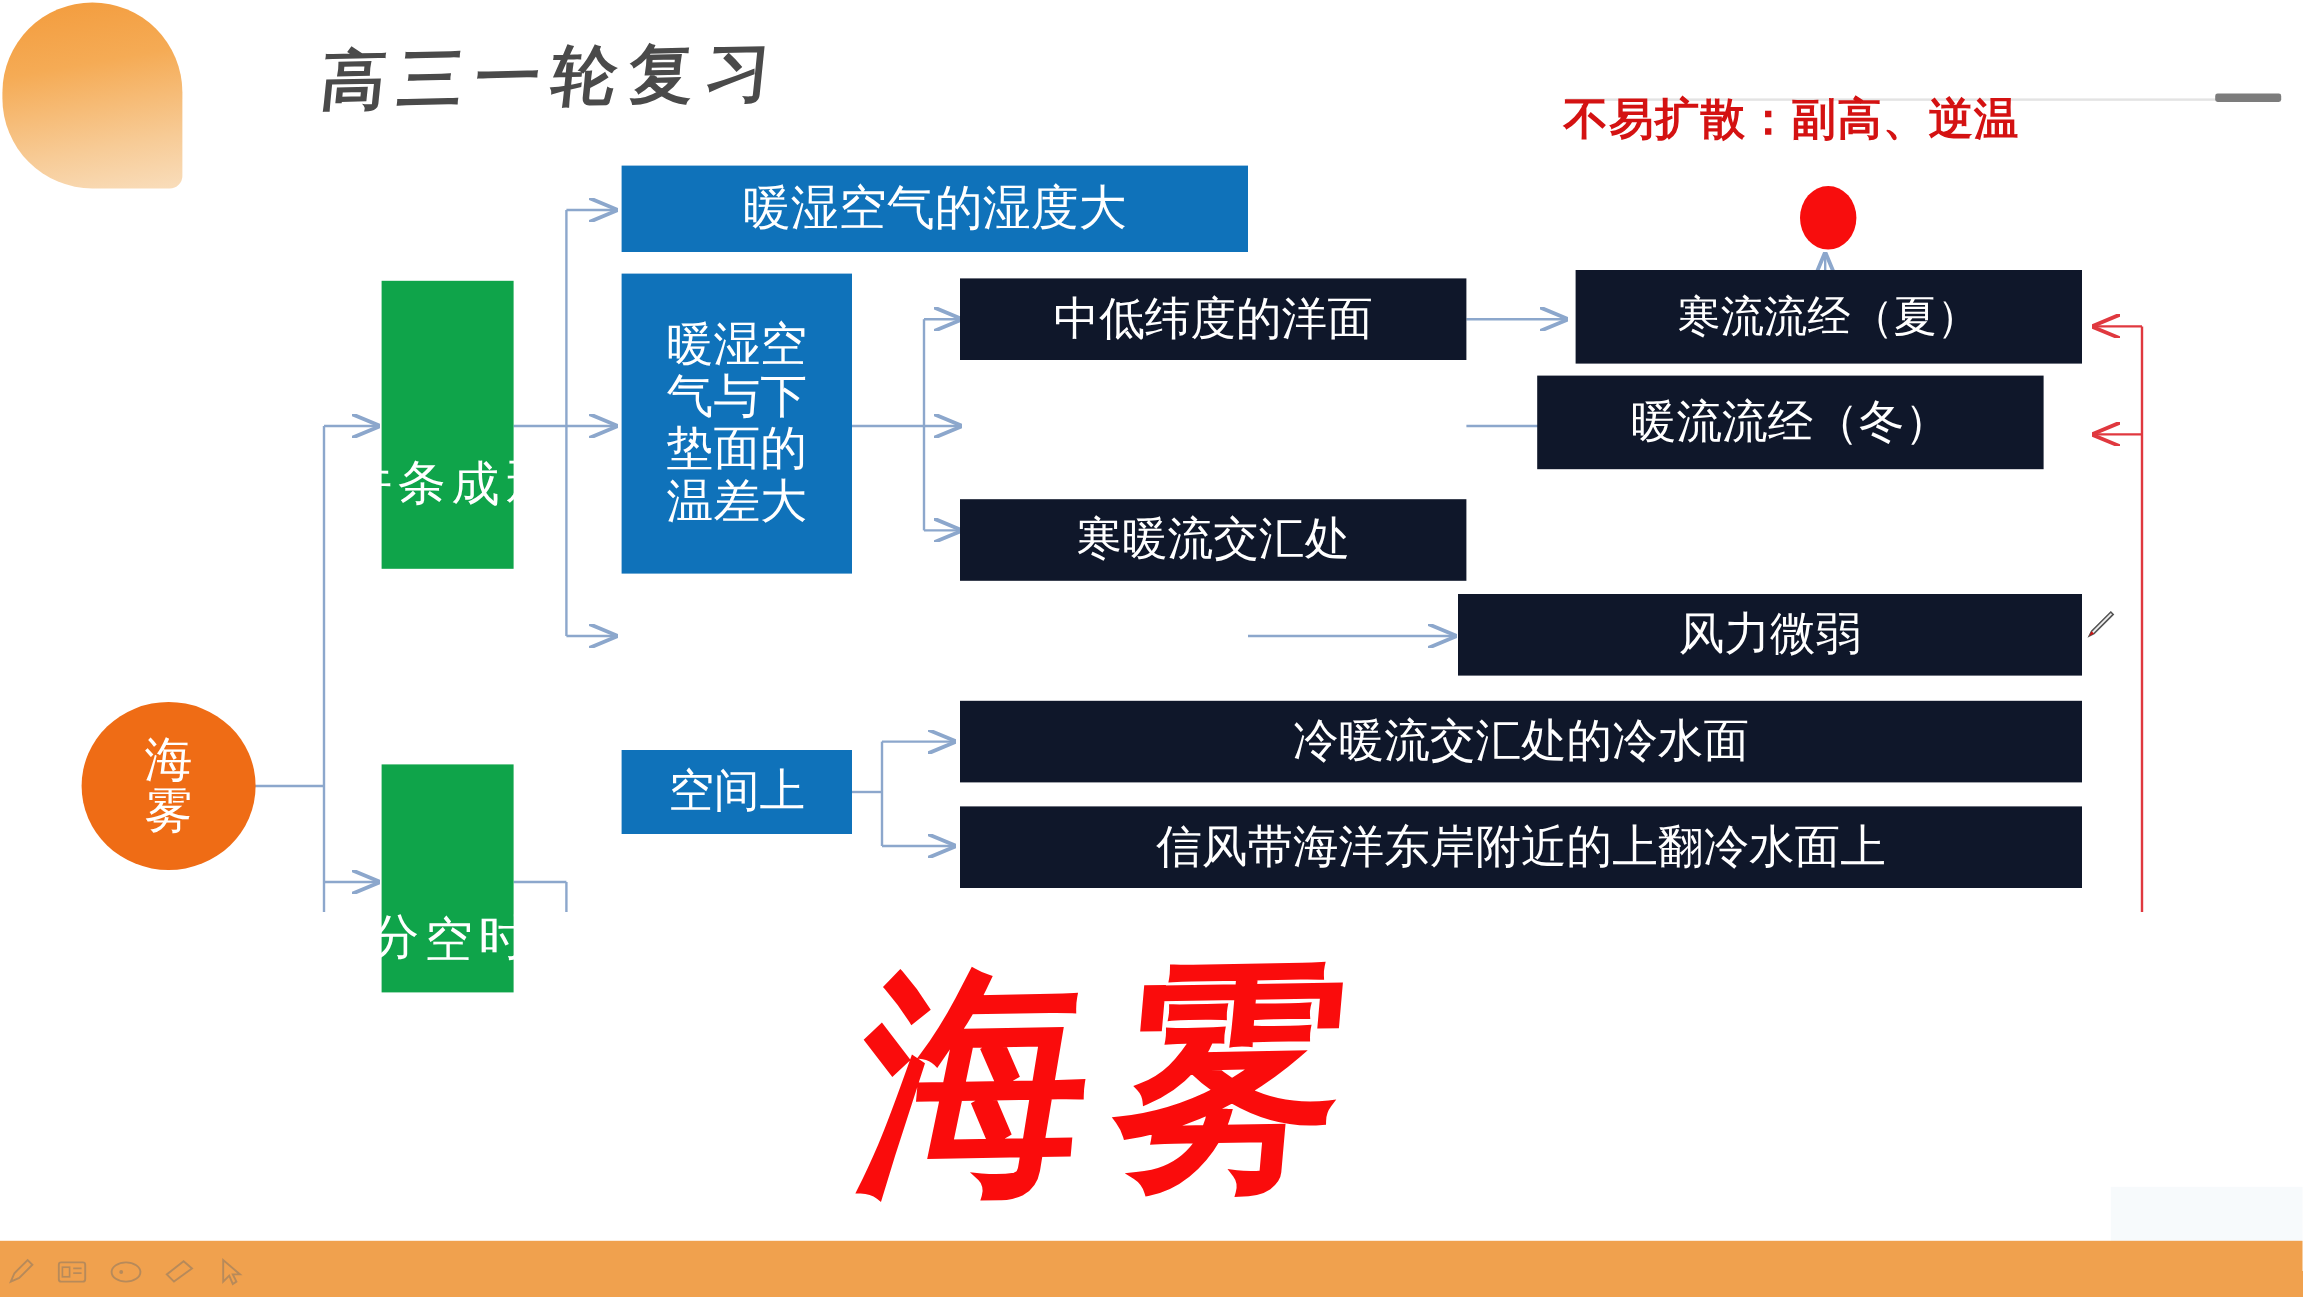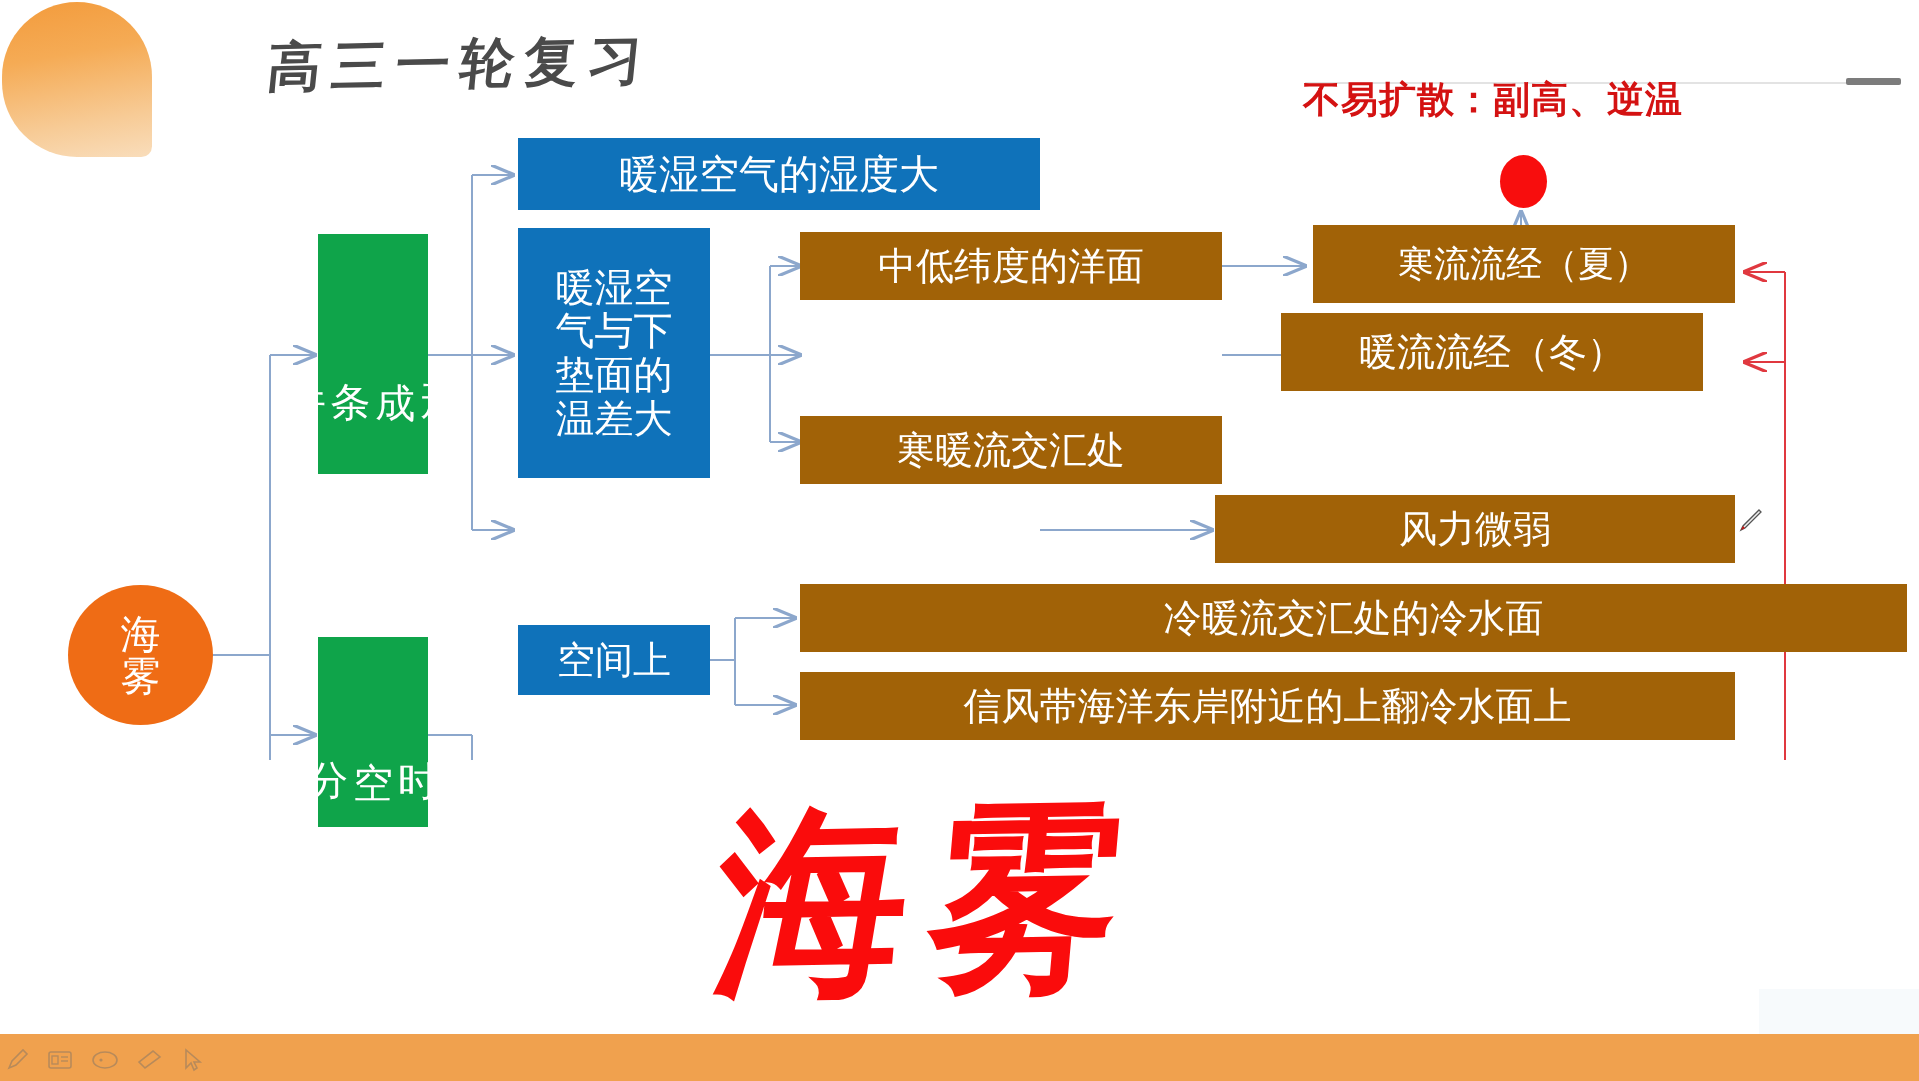--- a/index.html
+++ b/index.html
@@ -42,21 +42,21 @@
   .red-dot{
     position:absolute;left:1500px;top:155px;width:47px;height:53px;
     background:#f80d0d;border-radius:50%;
   }
 
   
   .node{position:absolute;box-sizing:border-box;display:flex;align-items:center;justify-content:center;
         color:#ffffff;text-align:center;line-height:1.12;white-space:pre-line;}
   .green{background:#0fa44a;}
   .blue{background:#0f72ba;}
-  .gray{background:#a16207;}
+  .gray{background:#0f172a;}
   .orange-ellipse{
     position:absolute;background:#ef6c15;border-radius:50%;
     display:flex;align-items:center;justify-content:center;color:#fff;text-align:center;
     line-height:1.05;white-space:pre-line;
   }
 
   
   .vert{writing-mode:vertical-rl;text-orientation:upright;letter-spacing:6px;}
 
   
@@ -173,21 +173,21 @@
 
   <div class="node blue" style="left:518px;top:625px;width:192px;height:70px;font-size:38px;">空间上</div>
 
   <div class="node gray" style="left:800px;top:232px;width:422px;height:68px;font-size:38px;">中低纬度的洋面</div>
 
 
   <div class="node gray" style="left:800px;top:416px;width:422px;height:68px;font-size:38px;">寒暖流交汇处</div>
 
   <div class="node gray" style="left:1215px;top:495px;width:520px;height:68px;font-size:38px;">风力微弱</div>
 
-  <div class="node gray" style="left:800px;top:584px;width:1107px;height:68px;font-size:38px;">冷暖流交汇处的冷水面</div>
+  <div class="node gray" style="left:800px;top:584px;width:935px;height:68px;font-size:38px;">冷暖流交汇处的冷水面</div>
 
   <div class="node gray" style="left:800px;top:672px;width:935px;height:68px;font-size:38px;">信风带海洋东岸附近的上翻冷水面上</div>
 
   <div class="node gray" style="left:1313px;top:225px;width:422px;height:78px;font-size:36px;">寒流流经（夏）</div>
 
   <div class="node gray" style="left:1281px;top:313px;width:422px;height:78px;font-size:38px;">暖流流经（冬）</div>
 
   <svg class="pen-cursor" viewBox="0 0 26 26">
     <path d="M22,2 L24,4 L8,20 L4,22 L6,18 Z" fill="#efefef" stroke="#555" stroke-width="1.3"></path>
     <path d="M6,18 L4,22 L8,20 Z" fill="#c11"></path>

